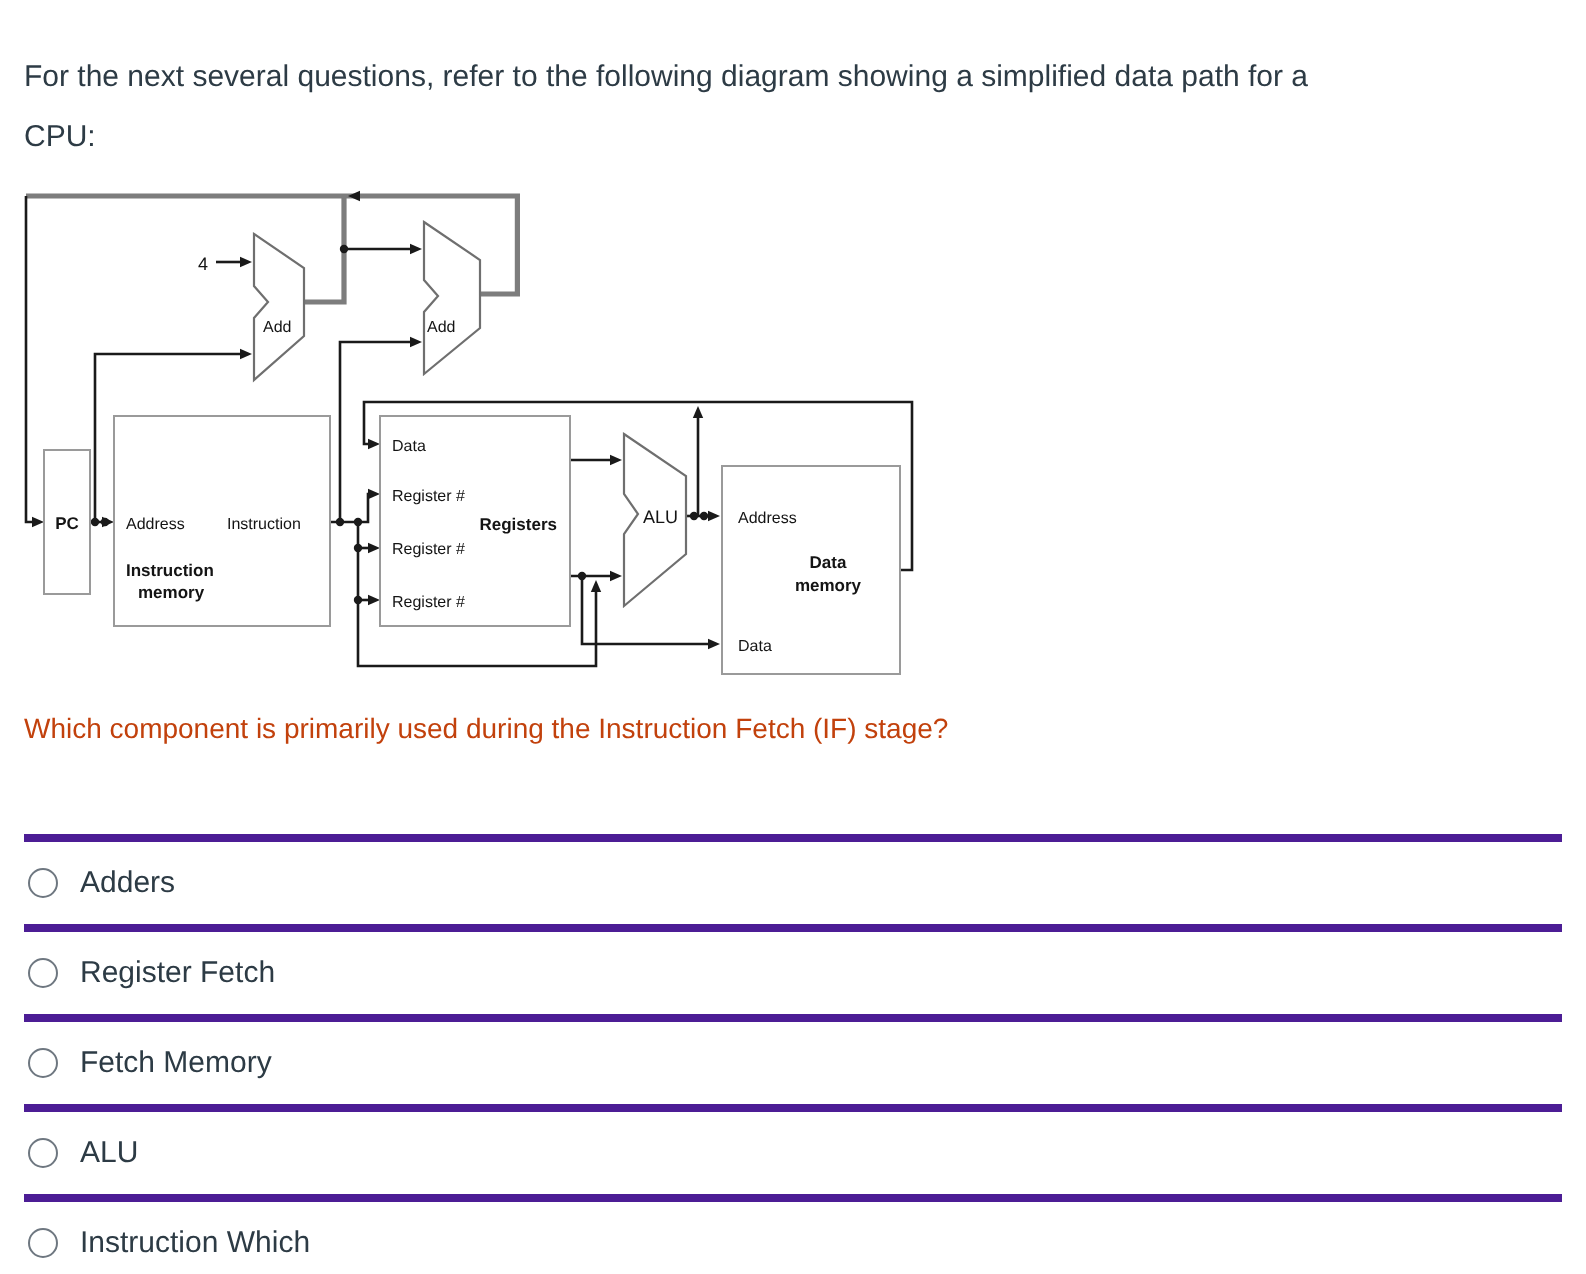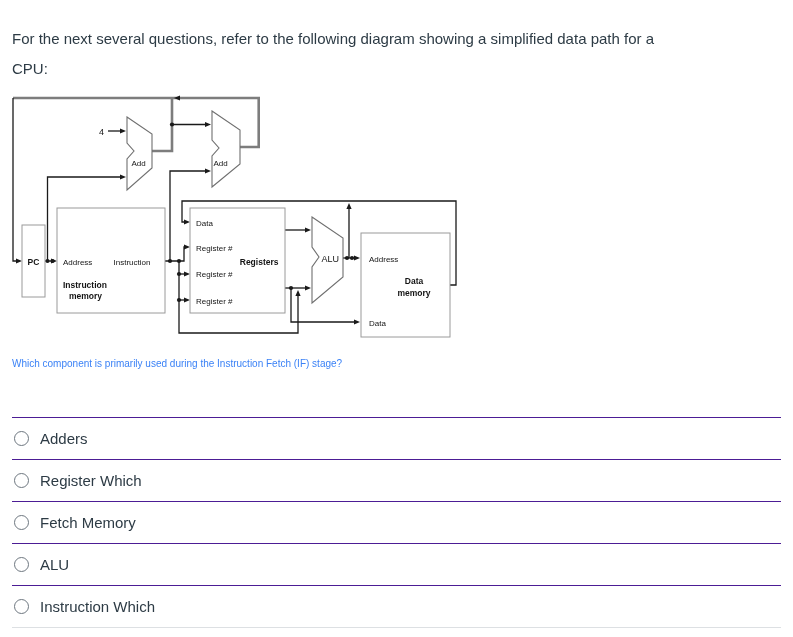--- a/index.html
+++ b/index.html
@@ -8,28 +8,28 @@
     font-family:"Liberation Sans",sans-serif;color:#2d3b45;overflow:hidden;
   }
   .intro{
     position:absolute;left:12px;top:24px;width:772px;
     font-size:15px;line-height:30px;color:#2d3b45;
   }
   .diagram{position:absolute;left:0;top:90px;}
   .diagram text{fill:#141414;}
   .question{
     position:absolute;left:12px;top:353px;width:772px;
-    font-size:10px;line-height:22px;color:#3b82f6;
+    font-size:14px;line-height:22px;color:#c2410c;
   }
   .options{
     position:absolute;left:12px;top:417px;width:769px;
     border-bottom:1px solid #dde0e3;
   }
   .option-row{
-    height:41px;border-top:1px solid #4c1d95;
+    height:41px;border-top:4px solid #4c1d95;
     display:flex;align-items:center;padding-left:2px;cursor:pointer;
   }
   .radio{
     width:13px;height:13px;border:1px solid #6e7780;border-radius:50%;
     background:#fff;flex:0 0 auto;
   }
   .option-label{margin-left:11px;font-size:15px;color:#2d3b45;}
   .wire{stroke:#1a1a1a;stroke-width:1.3;fill:none;}
   .gray-wire{stroke:#7d7d7d;stroke-width:2.6;fill:none;}
   .box{stroke:#9a9a9a;stroke-width:1;fill:#ffffff;}
@@ -140,21 +140,21 @@
 
 <div class="question">Which component is primarily used during the Instruction Fetch (IF) stage?</div>
 
 <div class="options">
   <div class="option-row">
     <span class="radio"></span>
     <span class="option-label">Adders</span>
   </div>
   <div class="option-row">
     <span class="radio"></span>
-    <span class="option-label">Register Which</span>
+    <span class="option-label">Register Fetch</span>
   </div>
   <div class="option-row">
     <span class="radio"></span>
     <span class="option-label">Fetch Memory</span>
   </div>
   <div class="option-row">
     <span class="radio"></span>
     <span class="option-label">ALU</span>
   </div>
   <div class="option-row">

